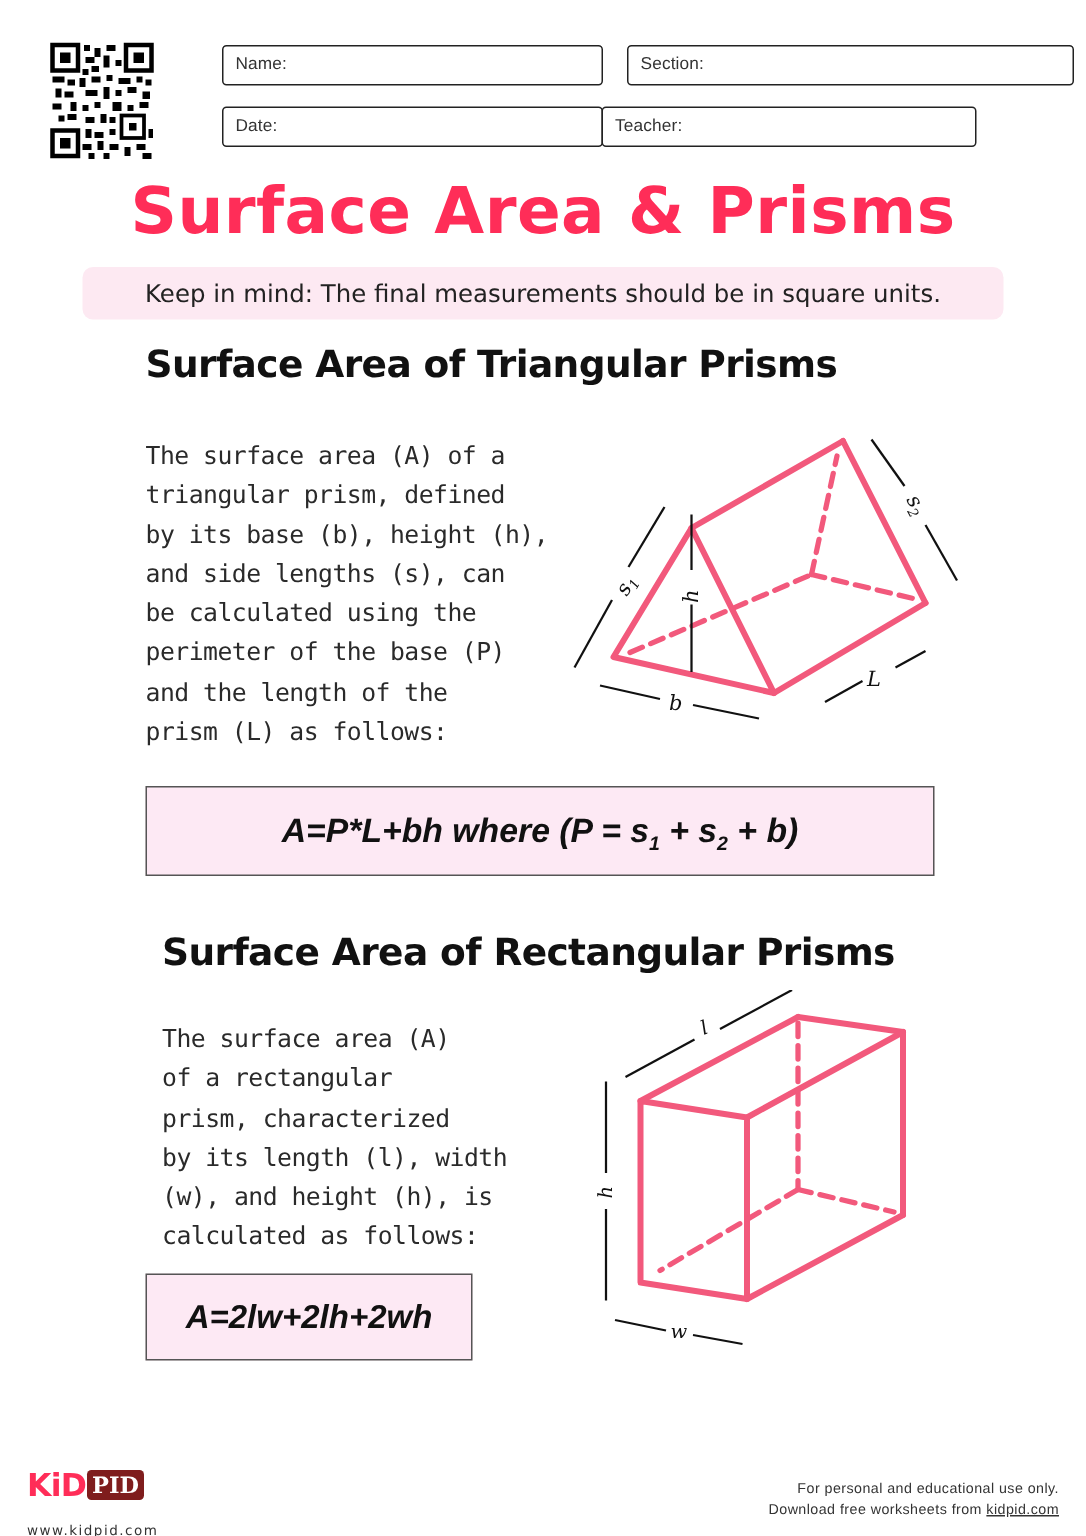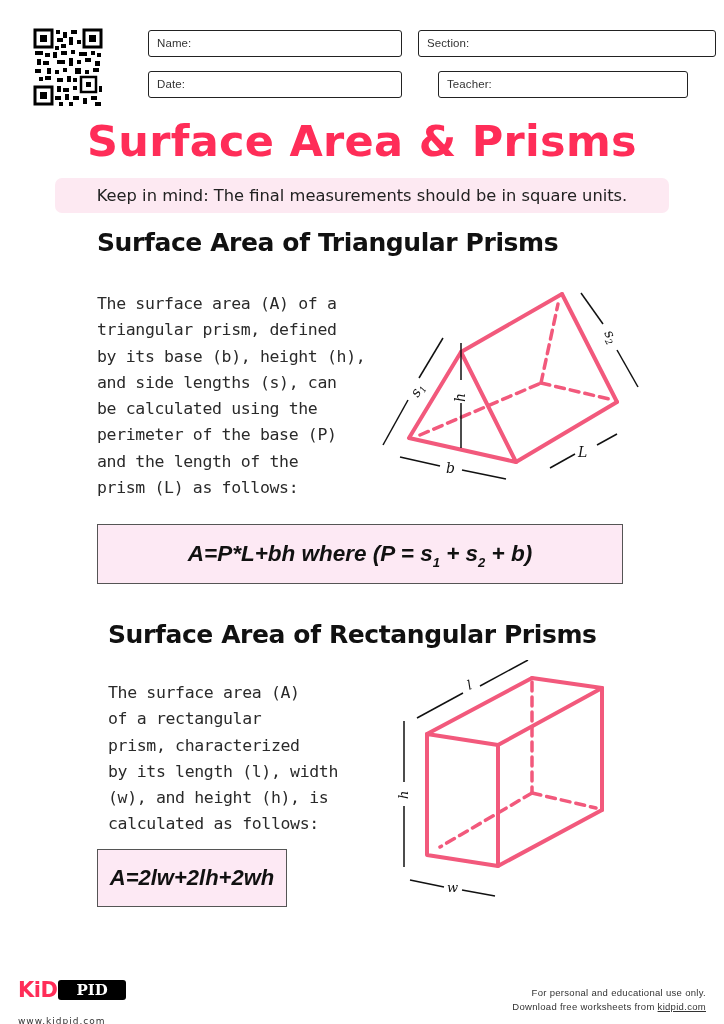--- a/index.html
+++ b/index.html
@@ -21,22 +21,22 @@
   .para { font-family: "DejaVu Sans Mono", monospace; font-size: 16.5px; line-height: 26.3px; color: #2a2a2a;
           white-space: pre-line; letter-spacing: -0.35px; }
   .formula { background: #fde9f4; border: 1.5px solid #555; box-sizing: border-box; text-align: center;
              font-family: "Liberation Sans", sans-serif; font-weight: bold; font-style: italic; color: #111; }
   .footer-note { right: 18px; text-align: right; font-family: Liberation Sans, sans-serif; font-size: 9.5px;
                  line-height: 14px; color: #333; letter-spacing: 0.3px; }
   .footer-note u { text-decoration: underline; }
   .logo { left: 18px; top: 978px; }
   .logo-kid { font-family: "DejaVu Sans", sans-serif; font-weight: bold; font-size: 21px; color: #ff2d58;
               letter-spacing: -0.5px; vertical-align: middle; }
-  .logo-pid { display: inline-block; background: #000000; color: #fff; font-family: "DejaVu Serif", serif;
-              font-weight: bold; font-size: 15px; padding: 0 18px; border-radius: 3px; height: 20px;
+  .logo-pid { display: inline-block; background: #7f1d1d; color: #fff; font-family: "DejaVu Serif", serif;
+              font-weight: bold; font-size: 15px; padding: 0 3px; border-radius: 3px; height: 20px;
               line-height: 20px; vertical-align: middle; margin-left: 1px; }
   .logo-url { font-family: "DejaVu Sans", sans-serif; font-size: 9px; color: #333; letter-spacing: 1px;
               margin-top: 14px; }
   svg text { font-family: "DejaVu Serif", serif; font-style: italic; }
 </style>
 </head>
 <body>
 
 <div class="abs qr">
   <svg width="70" height="78" viewBox="0 0 70 78">
@@ -107,21 +107,21 @@
 
 <div class="field" style="left:148px; top:30px; width:254px;">
   <span>Name:</span>
 </div>
 <div class="field" style="left:418px; top:30px; width:298px;">
   <span>Section:</span>
 </div>
 <div class="field" style="left:148px; top:71px; width:254px;">
   <span>Date:</span>
 </div>
-<div class="field" style="left:438px; top:71px; width:250px;text-align:center;">
+<div class="field" style="left:401px; top:71px; width:250px;text-align:center;">
   <span>Teacher:</span>
 </div>
 
 <div class="abs title">Surface Area &amp; Prisms</div>
 
 <div class="abs note">Keep in mind: The final measurements should be in square units.</div>
 
 <div class="abs h2" style="left:97px; top:228px;">Surface Area of Triangular Prisms</div>
 <div class="abs para" style="left:97px; top:291px; width:290px;">The surface area (A) of a
 triangular prism, defined
@@ -218,21 +218,21 @@
       <line x1="462" y1="890" x2="495" y2="896"></line>
     </g>
     <g fill="#111" font-size="13">
       <text x="0" y="0" transform="translate(469,690) rotate(-20)">l</text>
       <text x="0" y="0" transform="translate(408,799) rotate(-90)">h</text>
       <text x="447" y="892">w</text>
     </g>
   </svg>
 </div>
 
-<div class="abs formula" style="left:97px; top:849px; width:190px; height:58px; line-height:56px; font-size:22px;">A=2lw+2lh+2wh</div>
+<div class="abs formula" style="left:97px; top:849px; width:218px; height:58px; line-height:56px; font-size:22px;">A=2lw+2lh+2wh</div>
 
 <div class="abs logo">
   <div>
     <span class="logo-kid">KiD</span><span class="logo-pid">PID</span>
   </div>
   <div class="logo-url">www.kidpid.com</div>
 </div>
 
 <div class="abs footer-note" style="top:986px;">
   <div>For personal and educational use only.</div>

